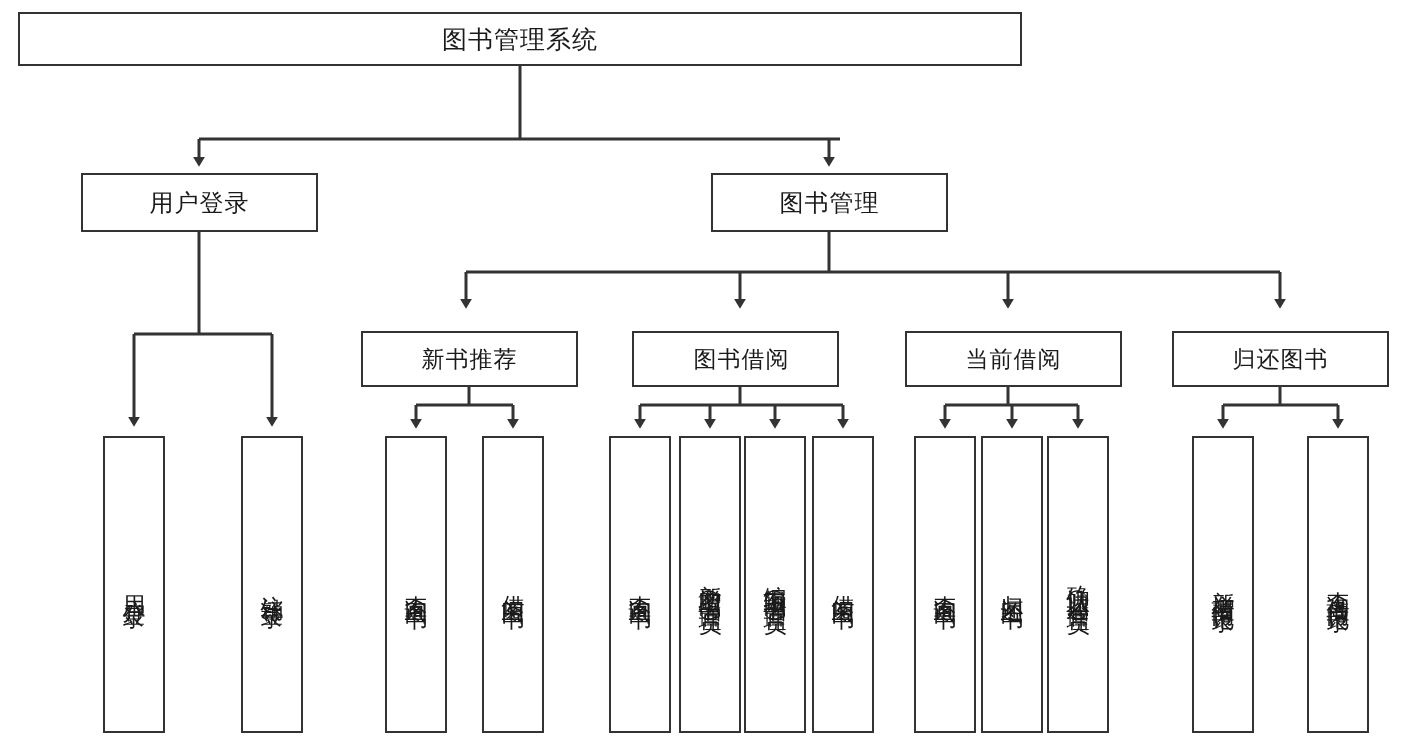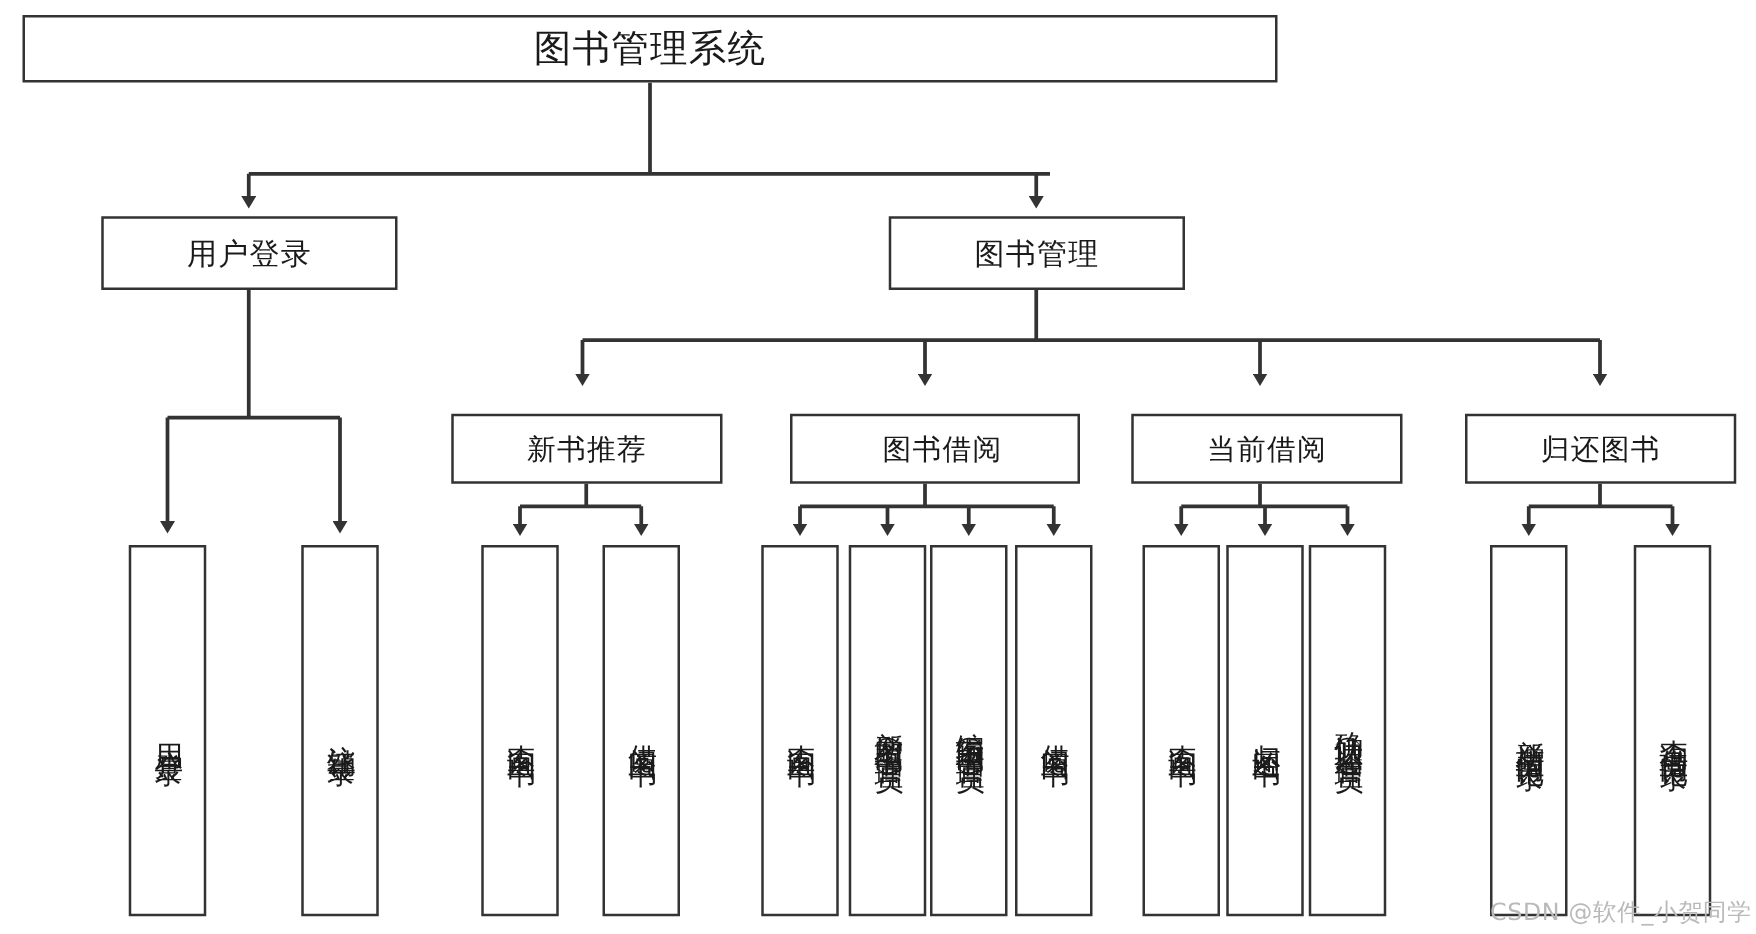--- a/index.html
+++ b/index.html
@@ -30,21 +30,21 @@
     position: absolute;
     box-sizing: border-box;
     background: #ffffff;
     border: 2.5px solid #333333;
     display: flex;
     align-items: center;
     justify-content: center;
     color: #1a1a1a;
   }
   .node.root {
-    font-size: 30px;
+    font-size: 25px;
   }
   .node.level2 {
     font-size: 24px;
   }
   .node.level3 {
     font-size: 23px;
     margin-top: 14px;
   }
   .node.leaf {
     font-size: 23px;
@@ -135,21 +135,21 @@
   <div class="node level2" style="left:81px; top:173px; width:237px; height:59px;">
     <span class="htext">用户登录</span>
   </div>
   <div class="node level2" style="left:711px; top:173px; width:237px; height:59px;">
     <span class="htext">图书管理</span>
   </div>
 
   <div class="node level3" style="left:361px; top:317px; width:217px; height:56px;">
     <span class="htext">新书推荐</span>
   </div>
-  <div class="node level3" style="left:632px; top:317px; width:232px; height:56px;padding-left:12px;">
+  <div class="node level3" style="left:632px; top:317px; width:207px; height:56px;padding-left:12px;">
     <span class="htext">图书借阅</span>
   </div>
   <div class="node level3" style="left:905px; top:317px; width:217px; height:56px;">
     <span class="htext">当前借阅</span>
   </div>
   <div class="node level3" style="left:1172px; top:317px; width:217px; height:56px;">
     <span class="htext">归还图书</span>
   </div>
 
   <div class="node leaf" style="left:103px; top:436px; width:62px; height:297px;">
@@ -189,15 +189,14 @@
     <span class="vtext">确认归还（管理员）</span>
   </div>
 
   <div class="node leaf" style="left:1192px; top:436px; width:62px; height:297px;">
     <span class="vtext">新增借阅记录</span>
   </div>
   <div class="node leaf" style="left:1307px; top:436px; width:62px; height:297px;">
     <span class="vtext">查询借阅记录</span>
   </div>
 
-  <div class="watermark" style="left:1192px; top:717px;">CSDN @软件_小贺同学</div>
 
 </div>
 
 </body></html>

